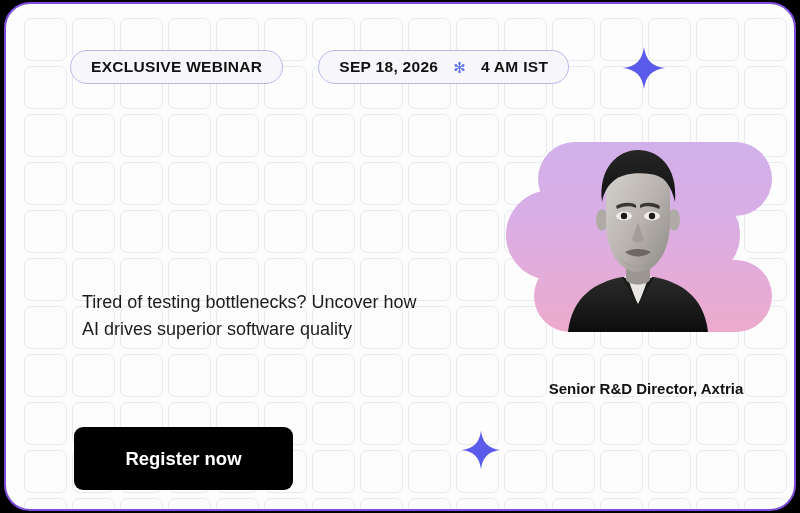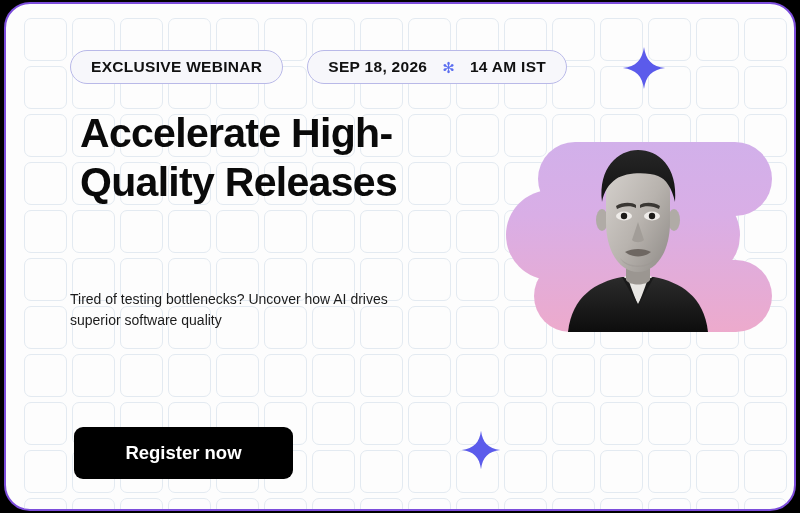--- a/index.html
+++ b/index.html
@@ -30,21 +30,21 @@
     background:transparent;
   }
 
   
   .sparkle { position:absolute; }
   .sparkle svg { display:block; }
 
   
   #pills {
     position:absolute; left:64px; top:46px;
-    display:flex; align-items:center; gap:24px;
+    display:flex; align-items:center; gap:35px;
   }
   .pill {
     height:34px;
     border:1.7px solid #b9b9e8;
     border-radius:19px;
     background:#f7f7fb;
     display:flex; align-items:center; justify-content:center;
     padding:0 20px;
     white-space:nowrap;
   }
@@ -65,31 +65,31 @@
     font-weight:bold;
     line-height:1.19;
     letter-spacing:-0.7px;
     color:#0a0a0a;
   }
   #headline-accent { color:#5b3df5; display:block; }
   #headline-rest { display:block; }
 
   
   #subcopy {
-    position:absolute; left:64px; top:285px;
+    position:absolute; left:76px; top:285px;
     width:350px;
-    font-size:14px;
+    font-size:18px;
     line-height:1.52;
     color:#1b1b1b;
   }
 
   
   #cta {
     position:absolute; left:68px; top:423px;
-    width:219px; height:52px;
+    width:219px; height:63px;
     background:#000;
     border:none; border-radius:9px;
     color:#fff;
     font-family:inherit;
     font-size:18.5px;
     font-weight:bold;
     cursor:pointer;
   }
 
   
@@ -321,26 +321,25 @@
     </svg>
   </div>
 
   <div id="pills">
     <div class="pill" id="pill-exclusive">
       <span class="pill-text">EXCLUSIVE WEBINAR</span>
     </div>
     <div class="pill" id="pill-schedule">
       <span class="pill-text">SEP 18, 2026</span>
       <span class="asterisk-icon">✻</span>
-      <span class="pill-text">14 AM IST</span>
+      <span class="pill-text">4 AM IST</span>
     </div>
   </div>
 
   <h1 id="headline">
-    <span id="headline-rest">Accelerate High-Quality Releases</span>
   </h1>
 
   <p id="subcopy">Tired of testing bottlenecks? Uncover how AI drives superior software quality</p>
 
   <button id="cta">Register now</button>
 
   <div id="blob-wrap">
     <div class="blob-bar" id="blob-bar-top"></div>
     <div class="blob-bar" id="blob-bar-mid"></div>
     <div class="blob-bar" id="blob-bar-bottom"></div>
@@ -389,14 +388,15 @@
       <circle cx="90" cy="70" r="3.2" fill="#1d1b19"></circle>
 
       <path d="M76 76 L70 94 C73 97 79 97 82 94 Z" fill="#a29d98"></path>
 
       <path d="M63 106 C70 102 82 102 89 106 C82 112 70 112 63 106 Z" fill="#6e6762"></path>
 
       <path d="M58 112 C66 122 86 122 94 112 C88 124 64 124 58 112 Z" fill="#9d9893" opacity=".55"></path>
     </svg>
   </div>
 
+  <div id="speaker-role">Senior R&amp;D Director, Axtria</div>
 
 </div>
 
 </body></html>

